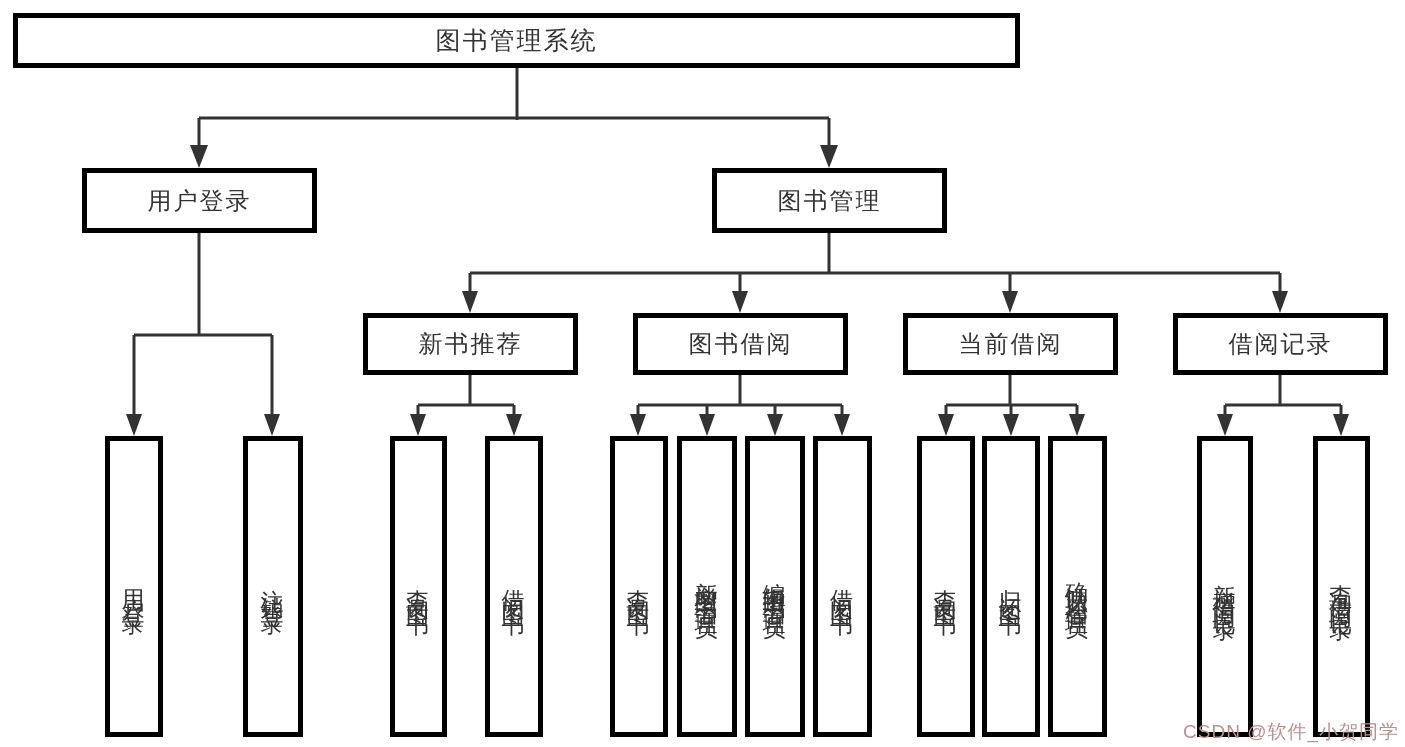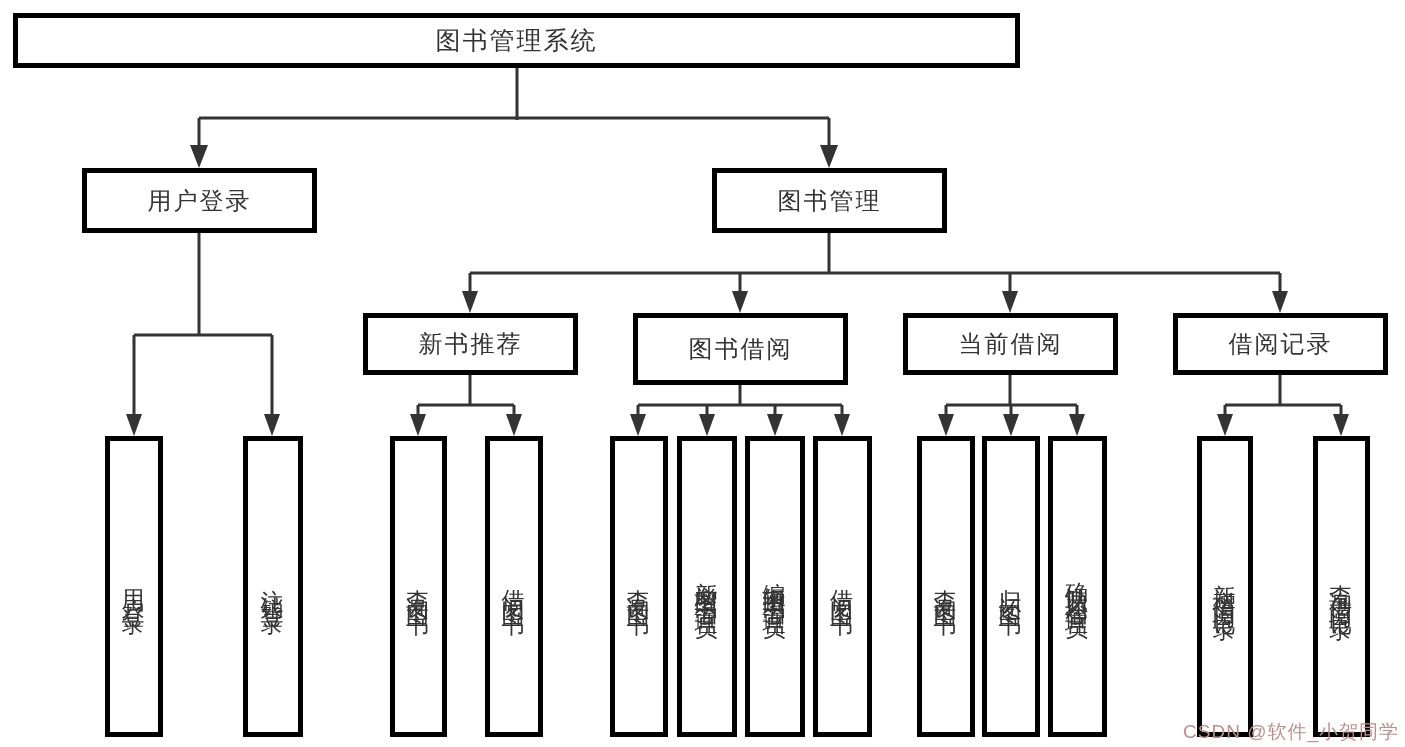--- a/index.html
+++ b/index.html
@@ -86,21 +86,21 @@
       <polygon points="1333,414 1349,414 1341,436"></polygon>
     </g>
   </svg>
 
   <div class="node root" style="left:13px; top:13px; width:1007px; height:55px;">图书管理系统</div>
 
   <div class="node" style="left:82px; top:168px; width:235px; height:65px;">用户登录</div>
   <div class="node" style="left:363px; top:313px; width:215px; height:62px;">新书推荐</div>
 
   <div class="node" style="left:712px; top:168px; width:235px; height:65px;">图书管理</div>
-  <div class="node" style="left:633px; top:313px; width:215px; height:72px;">图书借阅</div>
+  <div class="node" style="left:633px; top:313px; width:215px; height:62px;">图书借阅</div>
   <div class="node" style="left:1173px; top:313px; width:215px; height:62px;">借阅记录</div>
   <div class="node" style="left:903px; top:313px; width:215px; height:62px;">当前借阅</div>
 
   <div class="node leaf ls-s" style="left:105px; top:436px; width:58px; height:301px;">用户登录</div>
   <div class="node leaf ls-s" style="left:243px; top:436px; width:60px; height:301px;">注销登录</div>
 
   <div class="node leaf ls-s" style="left:390px; top:436px; width:57px; height:301px;">查询图书</div>
   <div class="node leaf ls-s" style="left:485px; top:436px; width:58px; height:301px;">借阅图书</div>
 
   <div class="node leaf ls-s" style="left:610px; top:436px; width:58px; height:301px;">查询图书</div>

